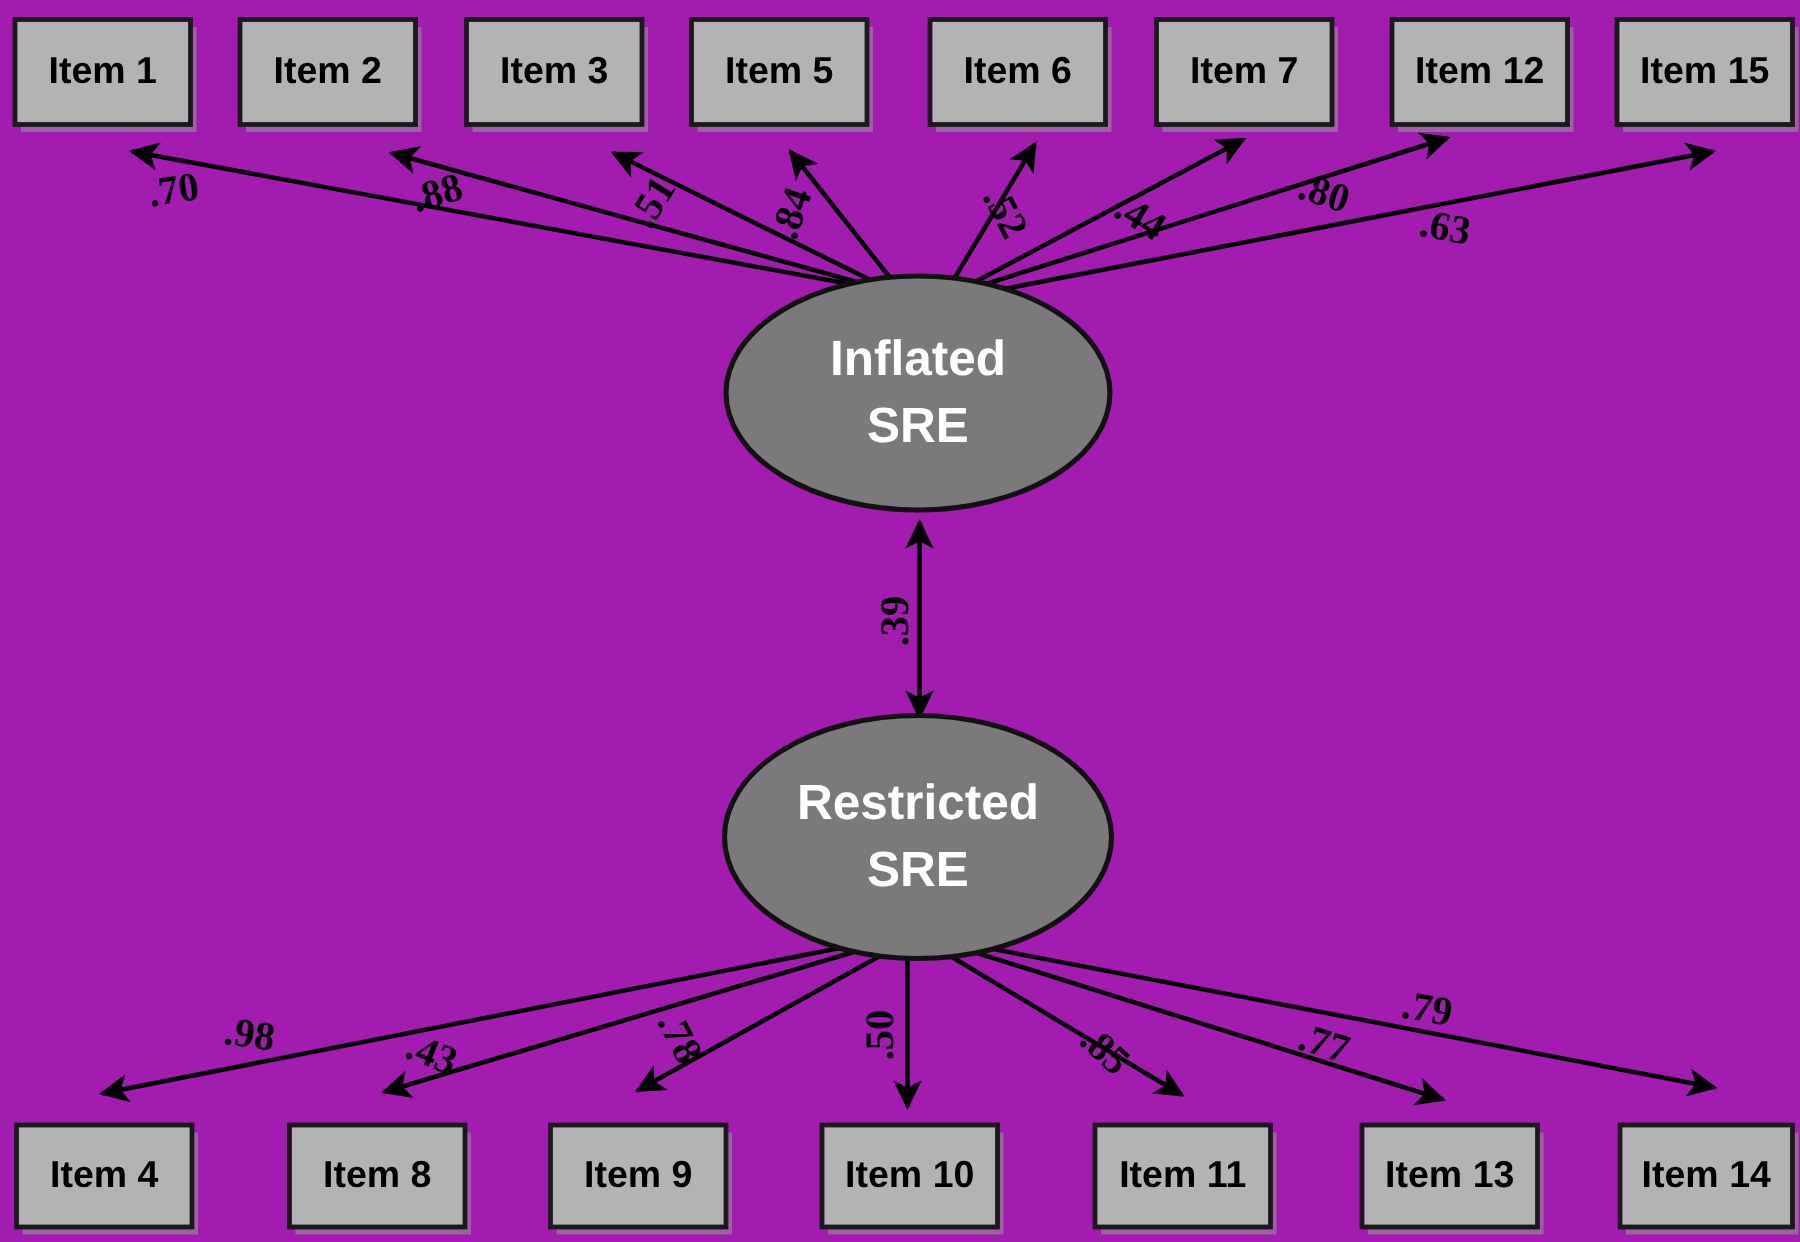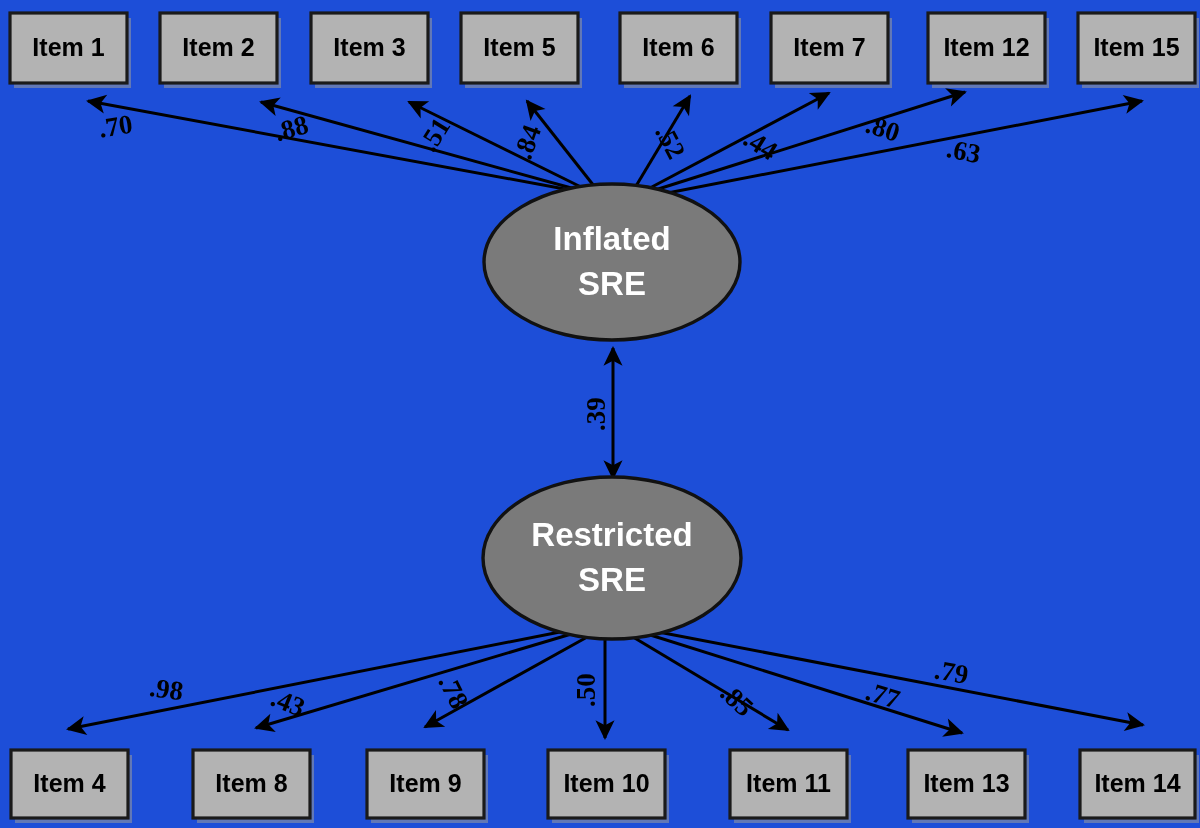--- a/index.html
+++ b/index.html
@@ -10,21 +10,21 @@
   body {
     width: 1200px;
     height: 828px;
     font-family: "Liberation Sans", sans-serif;
     overflow: hidden;
   }
   #diagram-root {
     position: relative;
     width: 1200px;
     height: 828px;
-    background: #1d4ed8;
+    background: #a21caf;
   }
   svg#sem-svg {
     display: block;
     width: 1200px;
     height: 828px;
   }
   .item-box-rect {
     fill: #b3b3b3;
     stroke: #1a1a1a;
     stroke-width: 3.2;

